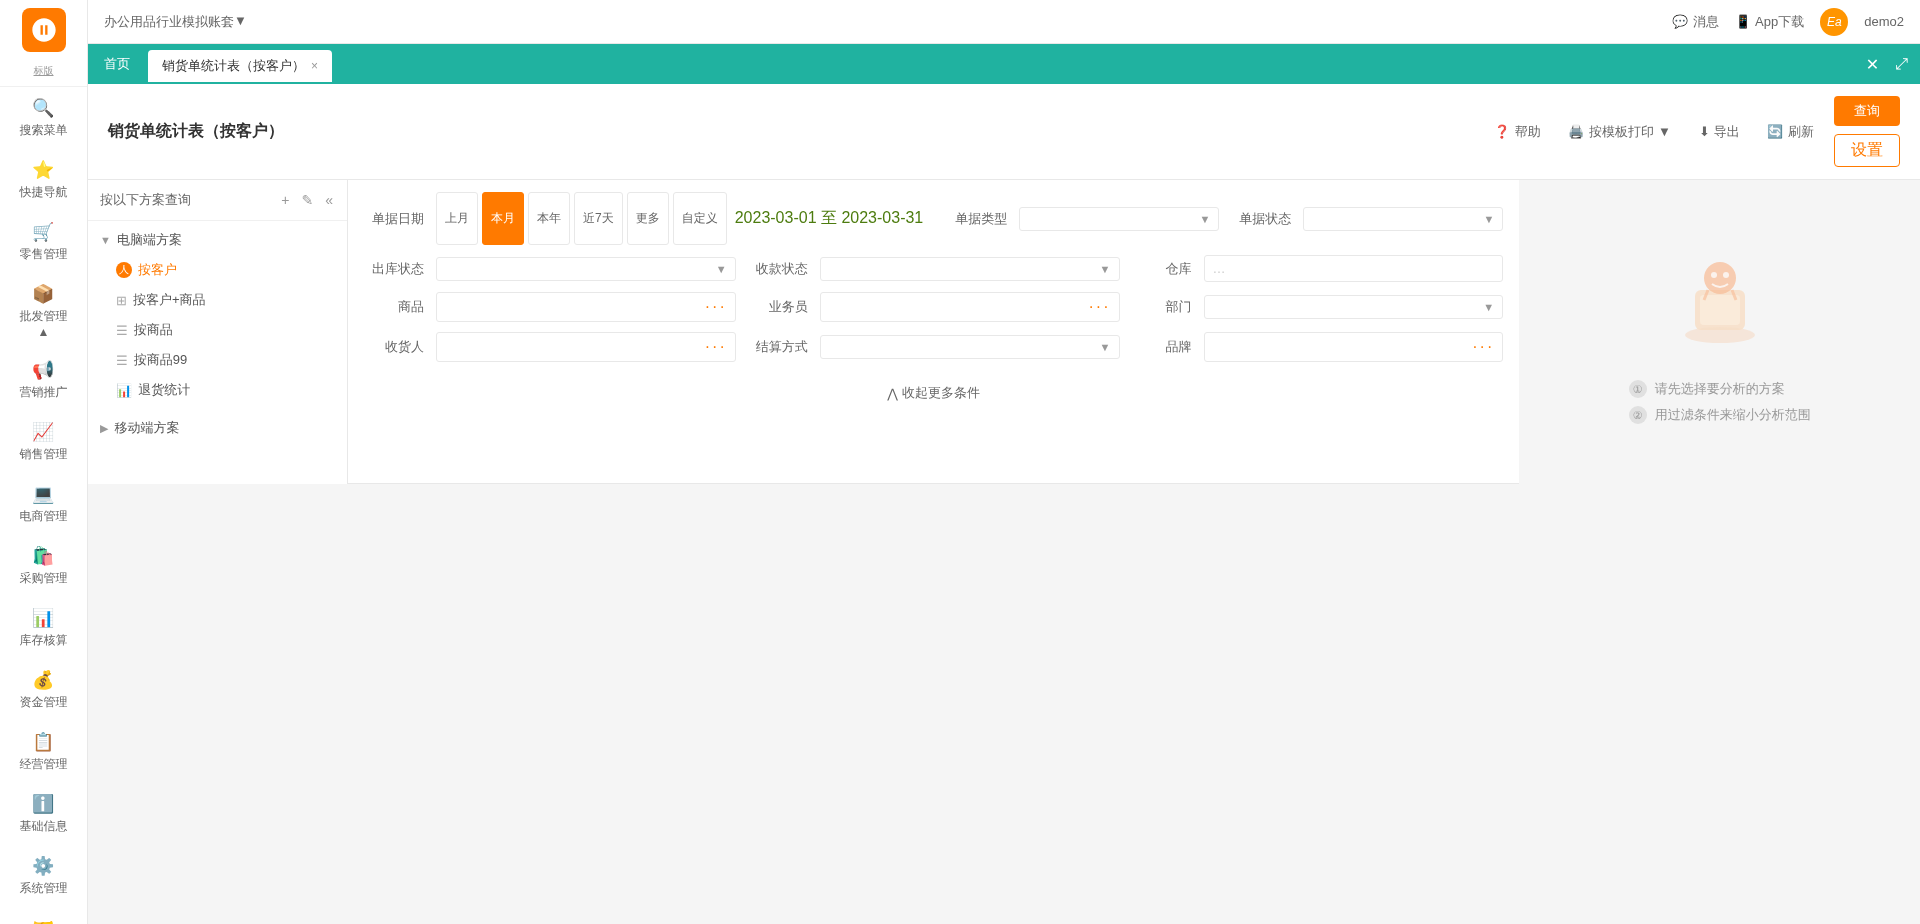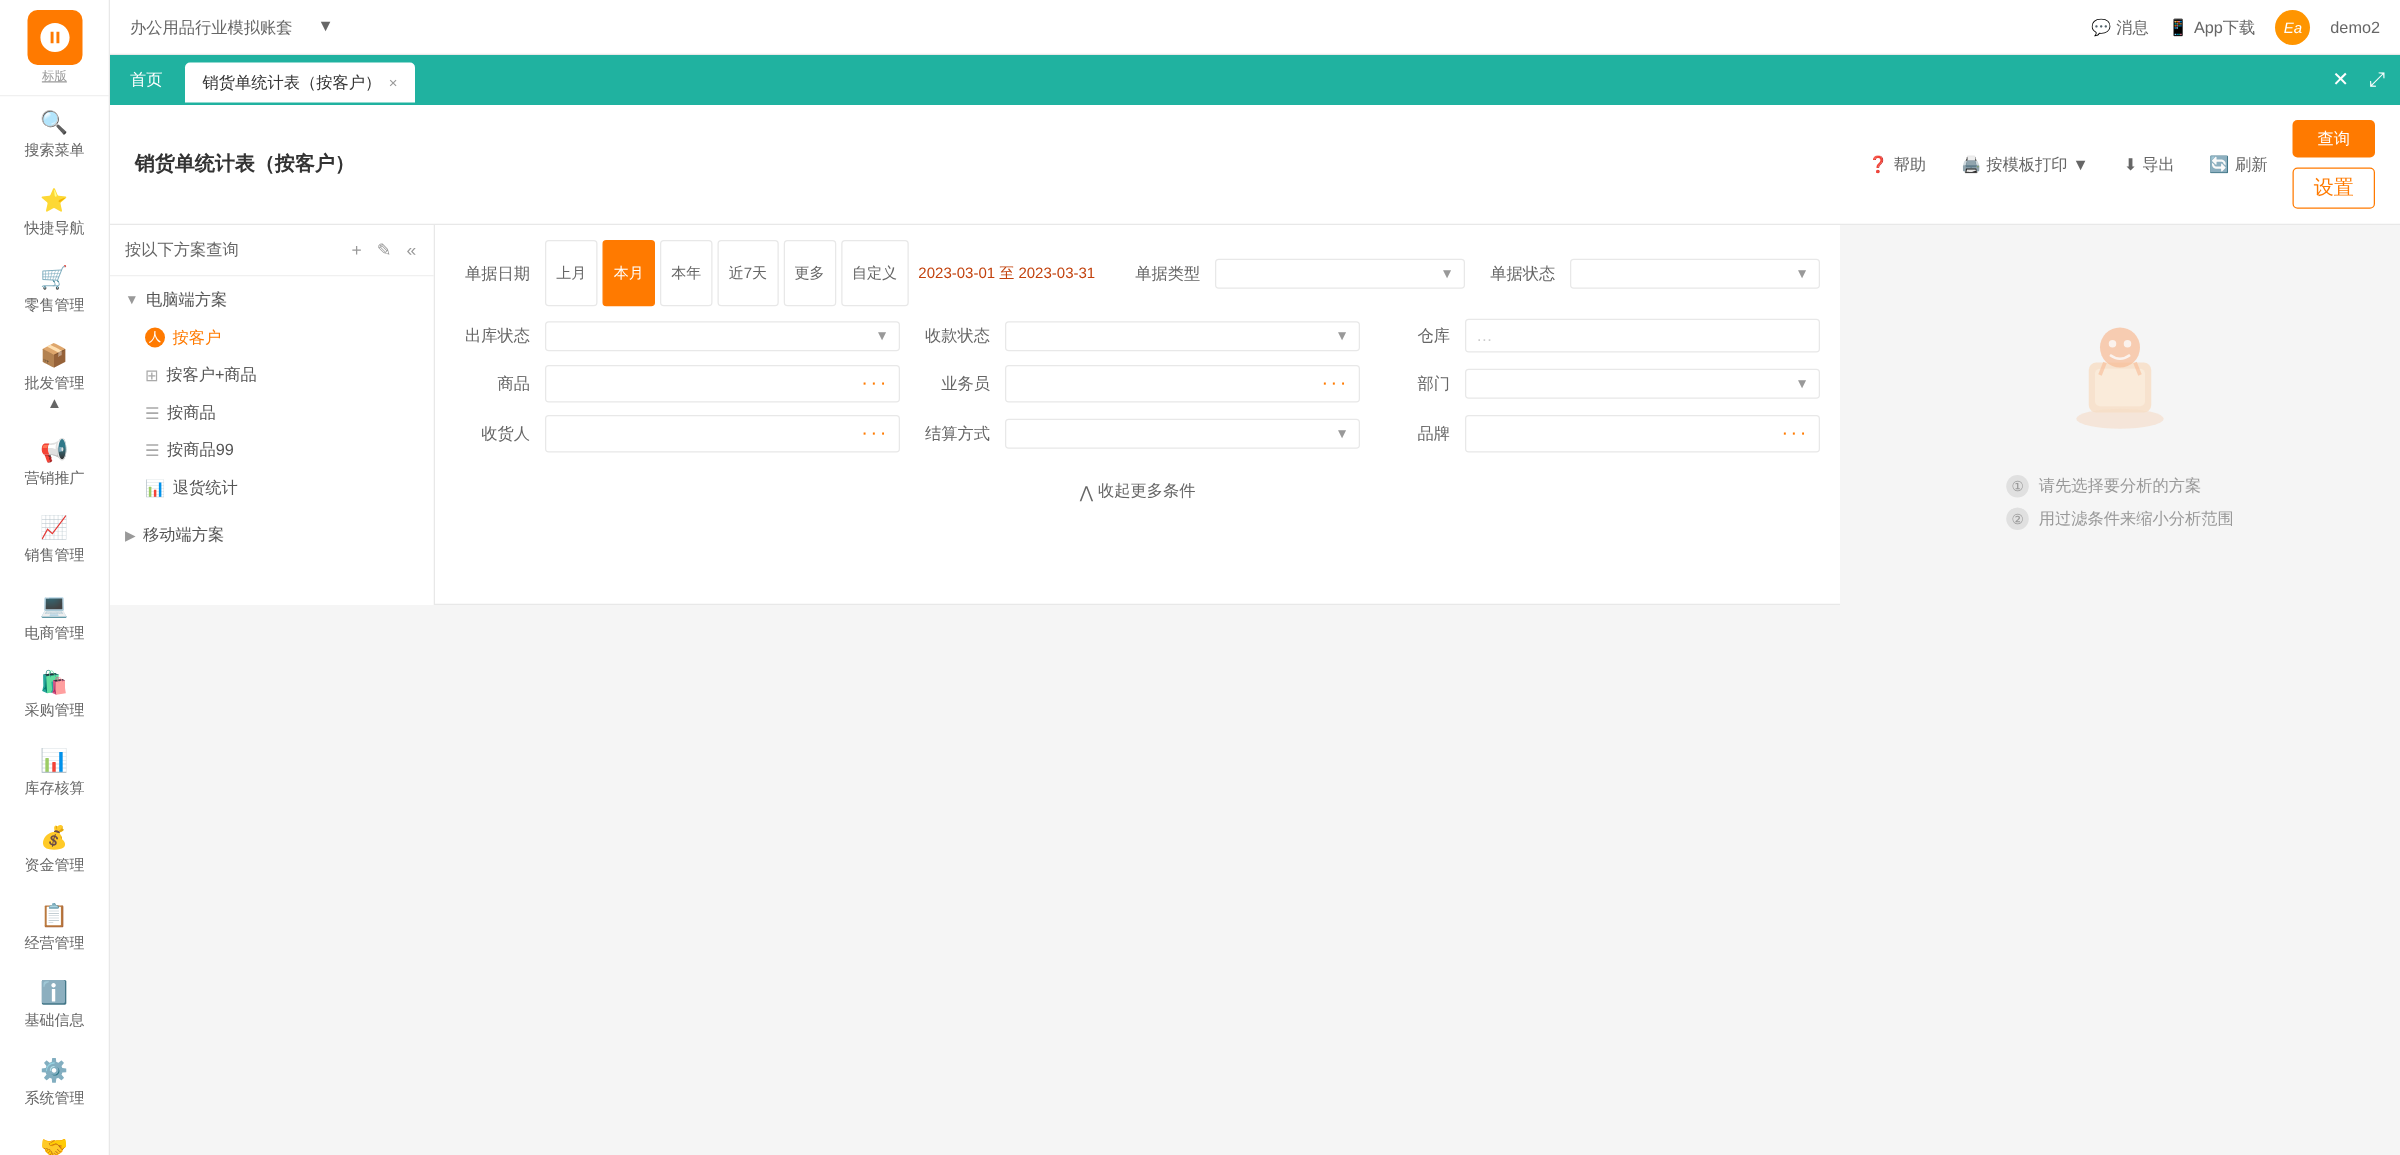--- a/index.html
+++ b/index.html
@@ -3,31 +3,31 @@
   <meta charset="utf-8">
   <style>
     * { box-sizing: border-box; margin: 0; padding: 0; }
     body { font-family: 'Microsoft YaHei', Arial, sans-serif; font-size: 13px; background: #f5f5f5; color: #333; display: flex; height: 924px; overflow: hidden; }
 
     
     .sidebar { width: 88px; background: #fff; display: flex; flex-direction: column; border-right: 1px solid #e8e8e8; z-index: 10; }
     .sidebar-logo { padding: 8px 6px; display: flex; flex-direction: column; align-items: center; border-bottom: 1px solid #f0f0f0; }
     .logo-icon { width: 44px; height: 44px; background: #ff7a00; border-radius: 8px; display: flex; align-items: center; justify-content: center; }
     .logo-icon svg { width: 28px; height: 28px; fill: white; }
-    .logo-text { font-size: 10px; color: #999; margin-top: 2px; text-decoration: underline; }
+    .logo-text { font-size: 10px; color: #999; margin-top: 12px; text-decoration: underline; }
 
     .sidebar-item { display: flex; flex-direction: column; align-items: center; padding: 10px 4px; cursor: pointer; color: #666; font-size: 12px; }
     .sidebar-item .s-icon { font-size: 18px; margin-bottom: 3px; }
 
     
     .main-wrap { flex: 1; display: flex; flex-direction: column; overflow: hidden; }
 
     
     .topbar { height: 44px; background: #fff; display: flex; align-items: center; justify-content: space-between; padding: 0 16px; border-bottom: 1px solid #e8e8e8; }
-    .topbar-left { display: flex; align-items: flex-start; gap: 20px; }
+    .topbar-left { display: flex; align-items: flex-start; gap: 0; }
     .topbar-title { font-size: 13px; color: #666; }
     .topbar-dropdown { font-size: 13px; color: #666; cursor: pointer; }
     .topbar-right { display: flex; align-items: center; gap: 16px; font-size: 13px; color: #666; }
     .topbar-right .btn-msg, .topbar-right .btn-app { display: flex; align-items: center; gap: 4px; cursor: pointer; }
     .avatar { width: 28px; height: 28px; border-radius: 50%; background: #ff9500; display: flex; align-items: center; justify-content: center; color: white; font-size: 12px; cursor: pointer; overflow: hidden; font-style: italic; }
 
     
     .tabbar { height: 40px; background: #20b2a0; display: flex; align-items: center; padding: 0 0; }
     .tab-home { padding: 0 16px; height: 100%; display: flex; align-items: center; color: white; font-size: 13px; cursor: pointer; }
     .tab-active { background: white; color: #333; border-radius: 4px 4px 0 0; padding: 0 14px; height: 32px; display: flex; align-items: center; gap: 6px; font-size: 13px; margin-top: 4px; margin-left: 2px; cursor: pointer; }
@@ -44,21 +44,21 @@
     .page-actions { display: flex; align-items: center; gap: 12px; }
     .page-action-btn { display: flex; align-items: center; gap: 4px; color: #666; font-size: 13px; cursor: pointer; padding: 4px 8px; border-radius: 3px; }
     .btn-query { background: #ff7a00; color: white; border: none; padding: 6px 20px; border-radius: 4px; cursor: pointer; font-size: 13px; }
     .btn-settings { background: white; color: #ff7a00; border: 1px solid #ff7a00; padding: 5px 16px; border-radius: 4px; cursor: pointer; font-size: 16px; margin-top: 4px; }
     .filter-row { display: flex; align-items: center; gap: 12px; margin-bottom: 10px; }
     .filter-row:last-child { margin-bottom: 0; }
     .filter-label { color: #666; font-size: 13px; min-width: 60px; text-align: right; flex-shrink: 0; }
     .filter-date-group { display: flex; align-items: center; gap: 4px; }
     .date-quick-btn { padding: 17px 8px; border: 1px solid #e8e8e8; border-radius: 3px; font-size: 12px; cursor: pointer; color: #666; background: white; }
     .date-quick-btn.active { background: #ff7a00; color: white; border-color: #ff7a00; }
-    .date-range-text { font-size: 12px; color: #c2410c; margin-left: 4px; }
+    .date-range-text { font-size: 16px; color: #4d7c0f; margin-left: 4px; }
     .filter-select { flex: 1; border: 1px solid #e8e8e8; border-radius: 3px; padding: 5px 8px; font-size: 13px; display: flex; align-items: center; justify-content: space-between; cursor: pointer; background: white; min-width: 200px; color: #333; }
     .filter-select .placeholder { color: #ccc; }
     .select-arrow { color: #999; font-size: 11px; }
     .select-dots { color: #ff7a00; font-size: 16px; letter-spacing: 2px; cursor: pointer; }
     .collapse-btn { display: flex; align-items: center; gap: 4px; color: #666; font-size: 13px; cursor: pointer; justify-content: center; padding: 6px; }
 
     
     .side-scheme { width: 260px; background: white; border-right: 1px solid #e8e8e8; flex-shrink: 0; }
     .scheme-header { padding: 10px 12px; display: flex; align-items: center; justify-content: space-between; border-bottom: 1px solid #f0f0f0; }
     .scheme-title { font-size: 13px; color: #666; }

